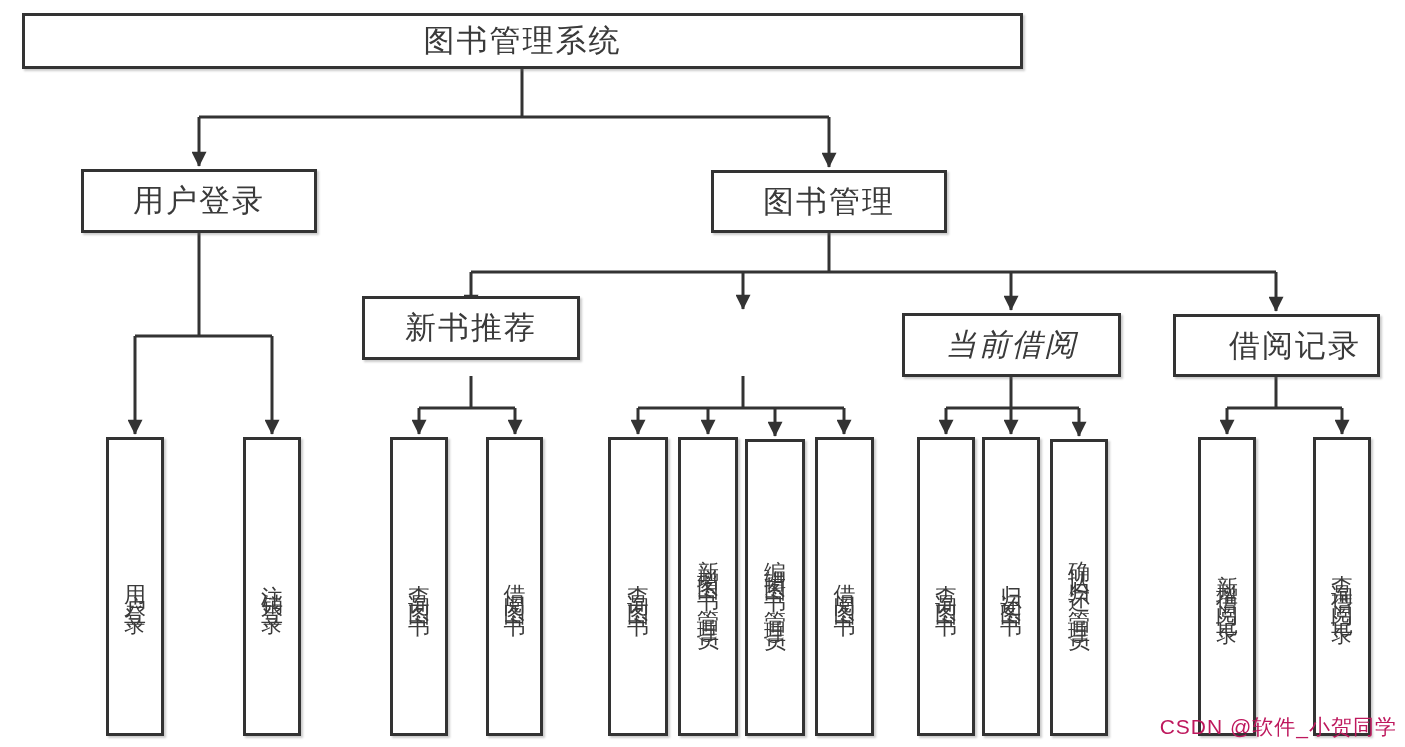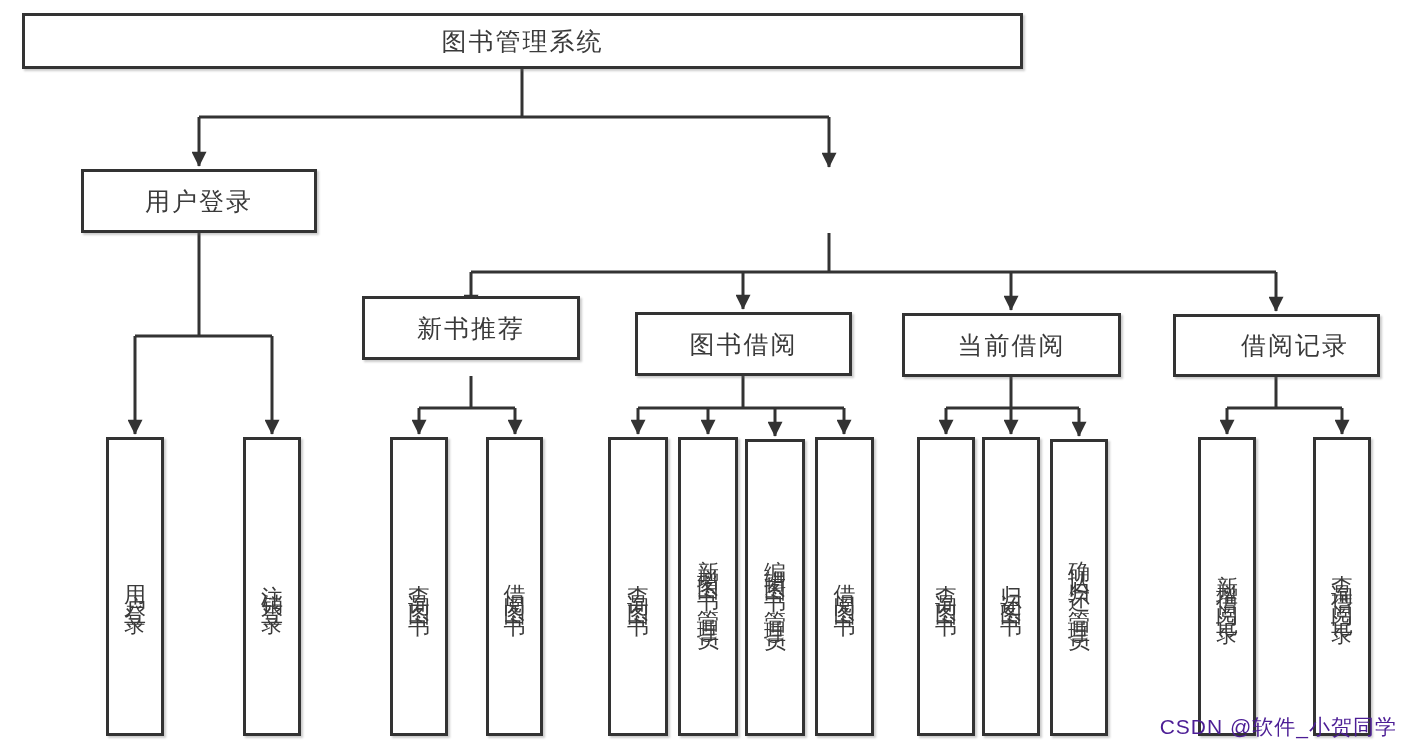--- a/index.html
+++ b/index.html
@@ -16,37 +16,37 @@
     box-sizing:border-box;
     border:3px solid #333333;
     background:#ffffff;
     color:#3a3a3a;
     display:flex;
     align-items:center;
     justify-content:center;
     box-shadow:2px 2px 2px rgba(110,110,110,0.35);
   }
   .hnode{
-    font-size:25px;
+    font-size:31px;
     letter-spacing:2px;
     white-space:nowrap;
   }
   .vnode{
     writing-mode:vertical-rl;
     font-size:22px;
     letter-spacing:10px;
     line-height:1;
   }
   #watermark{
     position:absolute;
     right:8px;
     top:713px;
     font-size:21px;
     letter-spacing:1px;
-    color:#4c1d95;
+    color:#be185d;
     white-space:nowrap;
   }
 </style>
 </head>
 <body>
 
 <div id="canvas">
 
   <svg id="connectors" viewBox="0 0 1405 747" xmlns="http://www.w3.org/2000/svg">
     <defs>
@@ -94,24 +94,24 @@
       <path d="M1276 377 V408"></path>
       <path d="M1227 408 H1342"></path>
       <path d="M1227 408 V434" marker-end="url(#arrow)"></path>
       <path d="M1342 408 V434" marker-end="url(#arrow)"></path>
     </g>
   </svg>
 
   <div class="hnode" style="left:22px;top:13px;width:1001px;height:56px;">图书管理系统</div>
 
   <div class="hnode" style="left:81px;top:169px;width:236px;height:64px;">用户登录</div>
+  <div class="hnode" style="left:711px;top:170px;width:236px;height:63px;">图书管理</div>
 
   <div class="hnode" style="left:362px;top:296px;width:218px;height:64px;">新书推荐</div>
-  <div class="hnode" style="left:635px;top:312px;width:217px;height:64px;">图书借阅</div>
-  <div class="hnode" style="left:902px;top:313px;width:219px;height:64px;">当前借阅</div>
+  <div class="hnode" style="left:902px;top:313px;width:219px;height:64px;font-style:italic;">当前借阅</div>
   <div class="hnode" style="left:1173px;top:314px;width:207px;height:63px;padding-left:37px;">借阅记录</div>
 
   <div class="vnode" style="left:106px;top:437px;width:58px;height:299px;">用户登录</div>
   <div class="vnode" style="left:243px;top:437px;width:58px;height:299px;">注销登录</div>
 
   <div class="vnode" style="left:390px;top:437px;width:58px;height:299px;">查询图书</div>
   <div class="vnode" style="left:486px;top:437px;width:57px;height:299px;">借阅图书</div>
 
   <div class="vnode" style="left:608px;top:437px;width:60px;height:299px;">查询图书</div>
   <div class="vnode" style="left:678px;top:437px;width:60px;height:299px;">新增图书（管理员）</div>

